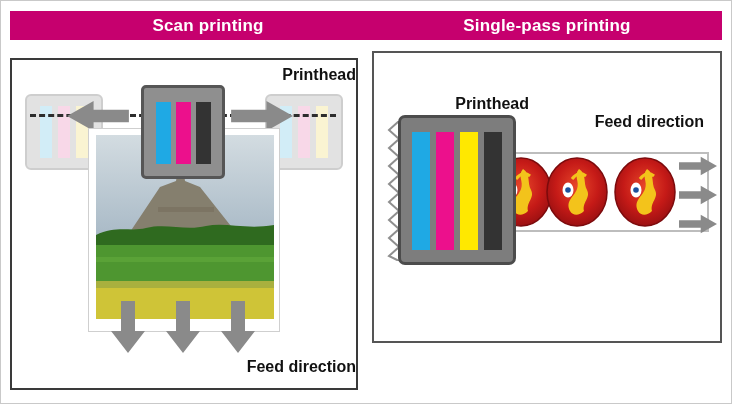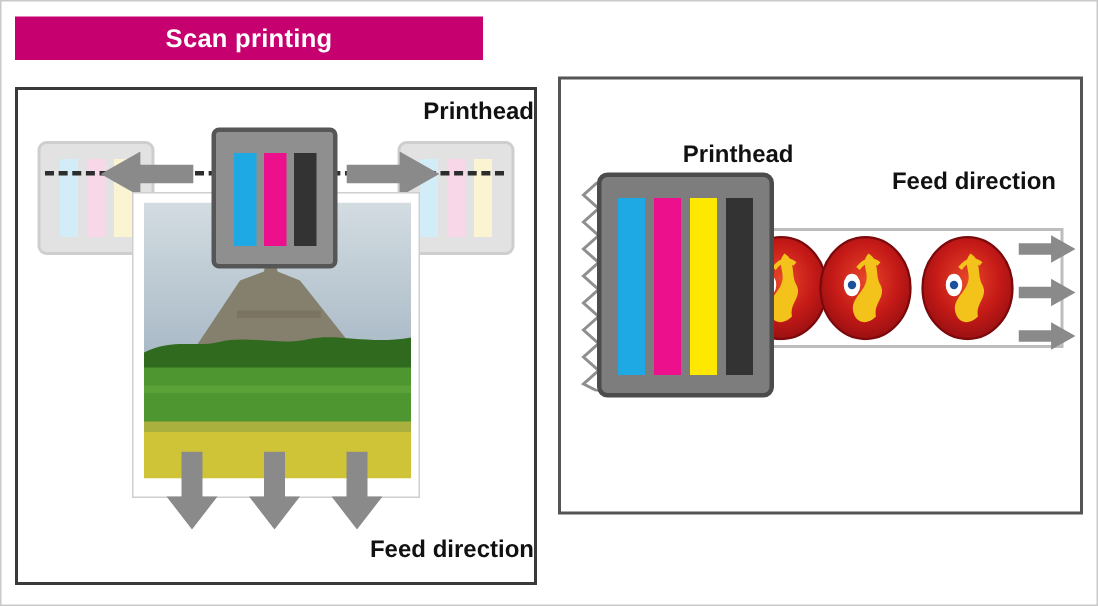--- a/index.html
+++ b/index.html
@@ -3,21 +3,21 @@
 <meta charset="utf-8">
 <style>
   * { box-sizing: border-box; margin: 0; padding: 0; }
   html, body { background: #ffffff; font-family: "Liberation Sans", sans-serif; }
   .stage { position: relative; width: 732px; height: 404px; background: #fff; border: 1px solid #c9c9c9; overflow: hidden; }
 
   
   .panel-header { position: absolute; height: 29px; background: var(--header-bg, #c6006e);
     color: var(--header-text, #fff); display: flex; align-items: center; justify-content: center;
     font-weight: bold; font-size: 17px; letter-spacing: 0.2px; }
-  .header-left { left: 9px; top: 10px; width: 312px; }
+  .header-left { left: 9px; top: 10px; width: 396px; }
   .header-right { left: 371px; top: 10px; width: 350px; }
 
   
   .panel-box { position: absolute; background: #fff; border: 2px solid #3a3a3a; }
   .box-left  { left: 9px;  top: 57px; width: 348px; height: 332px; }
   .box-right { left: 371px; top: 50px; width: 350px; height: 292px; border-color: #555; }
 
   .diagram-label { position: absolute; font-weight: bold; font-size: 16px; color: #111; text-align: right; }
 
   
@@ -156,20 +156,23 @@
     <svg class="down-arrow da2" viewBox="0 0 34 52">
         <use href="#block-arrow-down"></use>
       </svg>
     <svg class="down-arrow da3" viewBox="0 0 34 52">
         <use href="#block-arrow-down"></use>
       </svg>
 
     <div class="diagram-label lp-feed-label">Feed direction</div>
   </section>
 
+  <header class="panel-header header-right">
+    <span>Single-pass printing</span>
+  </header>
 
   <section class="panel-box box-right">
 
     <div class="diagram-label rp-ph-label">Printhead</div>
     <div class="diagram-label rp-feed-label">Feed direction</div>
 
     <div class="web-band"></div>
 
     <svg class="oval oval1" viewBox="0 0 62 70">
         <use href="#label-oval"></use>

